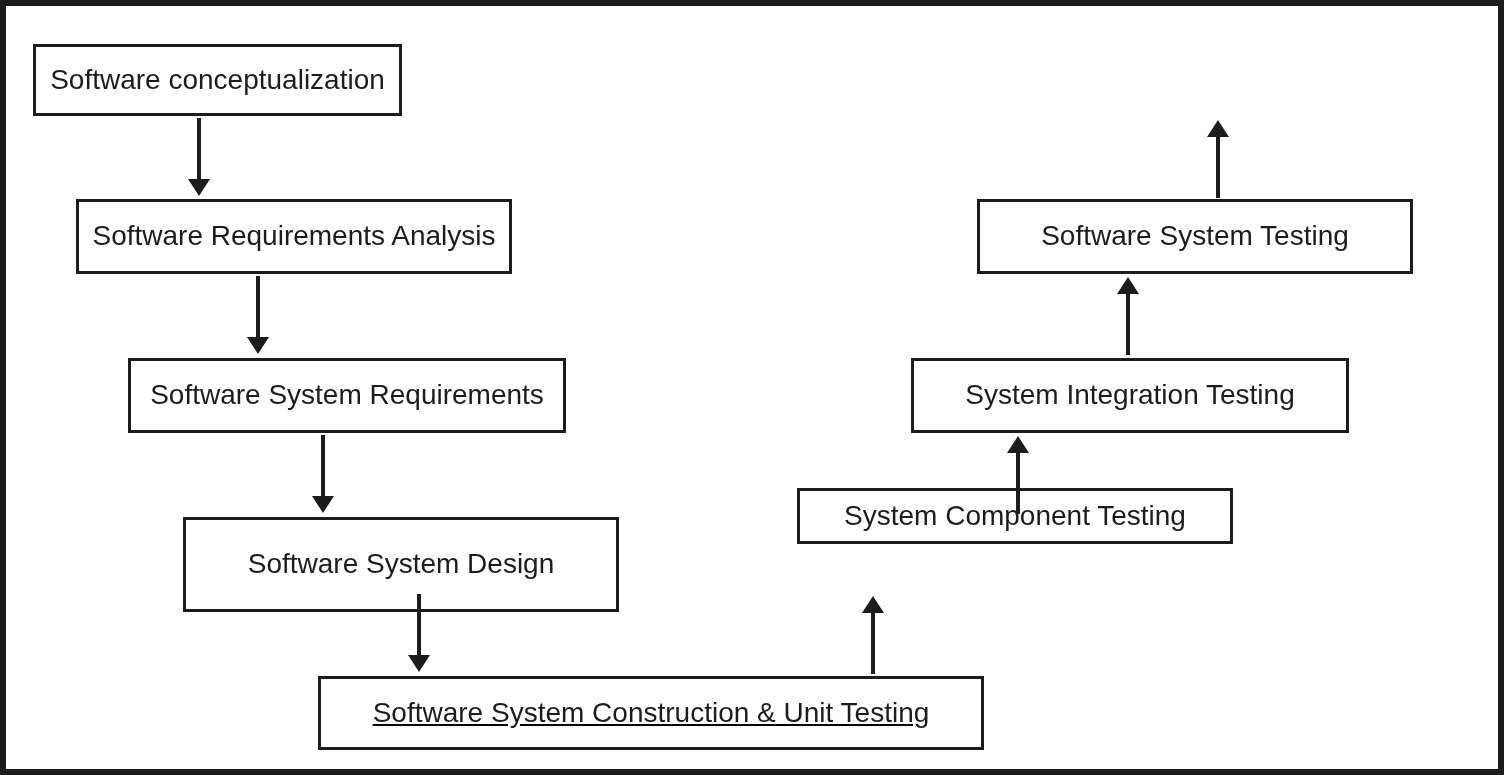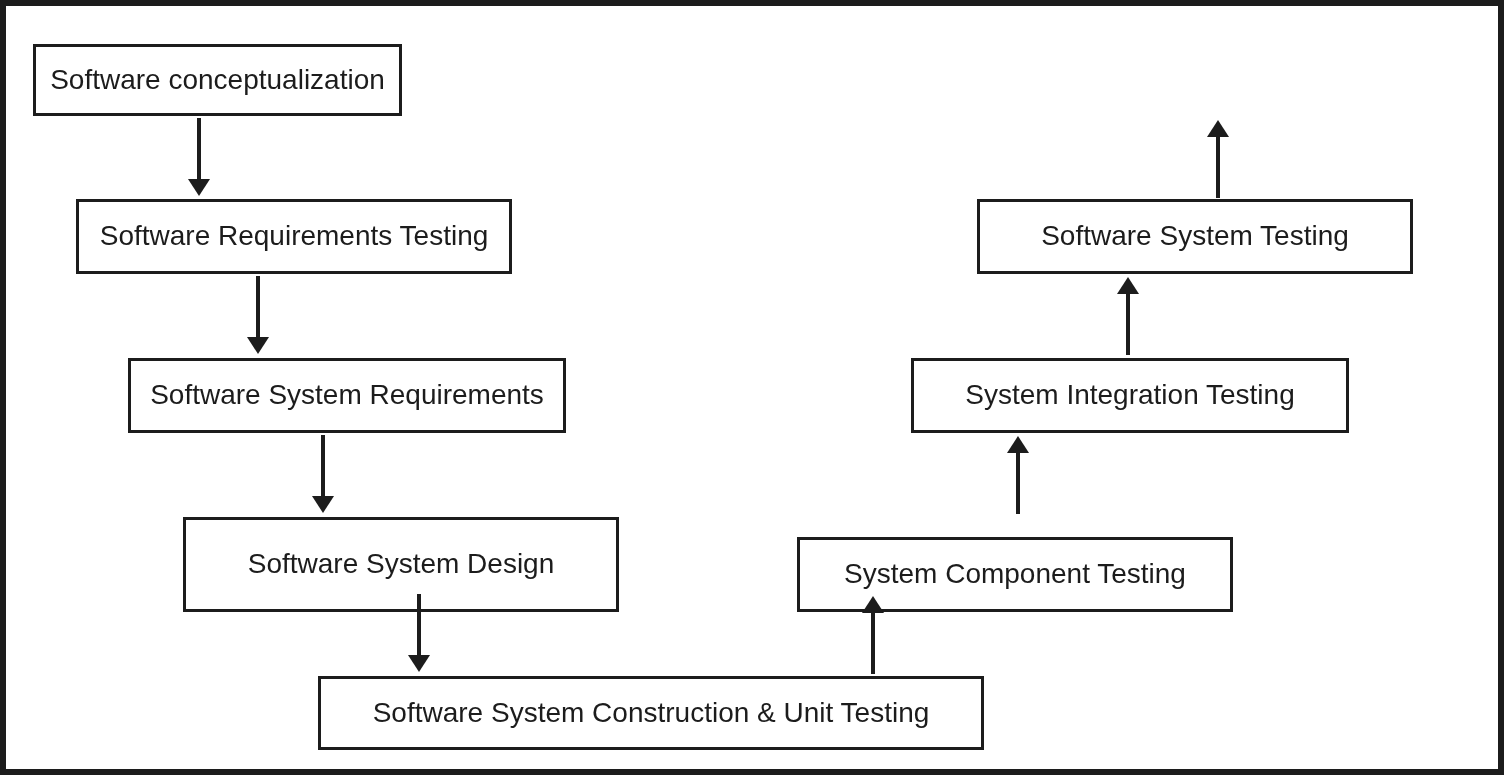--- a/index.html
+++ b/index.html
@@ -61,36 +61,36 @@
 </head>
 <body>
 
 <div class="canvas">
 
   <div class="node" style="left:27px;  top:38px;  width:369px; height:72px;text-align:center;">
     <span class="node-label">Software conceptualization</span>
   </div>
 
   <div class="node" style="left:70px;  top:193px; width:436px; height:75px;">
-    <span class="node-label">Software Requirements Testing</span>
+    <span class="node-label">Software Requirements Analysis</span>
   </div>
 
   <div class="node" style="left:122px; top:352px; width:438px; height:75px;">
     <span class="node-label">Software System Requirements</span>
   </div>
 
   <div class="node" style="left:177px; top:511px; width:436px; height:95px;">
     <span class="node-label">Software System Design</span>
   </div>
 
-  <div class="node" style="left:312px; top:670px; width:666px; height:74px;">
+  <div class="node" style="left:312px; top:670px; width:666px; height:74px;text-decoration:underline;">
     <span class="node-label">Software System Construction &amp; Unit Testing</span>
   </div>
 
-  <div class="node" style="left:791px; top:531px; width:436px; height:75px;">
+  <div class="node" style="left:791px; top:482px; width:436px; height:56px;">
     <span class="node-label">System Component Testing</span>
   </div>
 
   <div class="node" style="left:971px; top:193px; width:436px; height:75px;">
     <span class="node-label">Software System Testing</span>
   </div>
 
   <div class="node" style="left:905px; top:352px; width:438px; height:75px;">
     <span class="node-label">System Integration Testing</span>
   </div>

